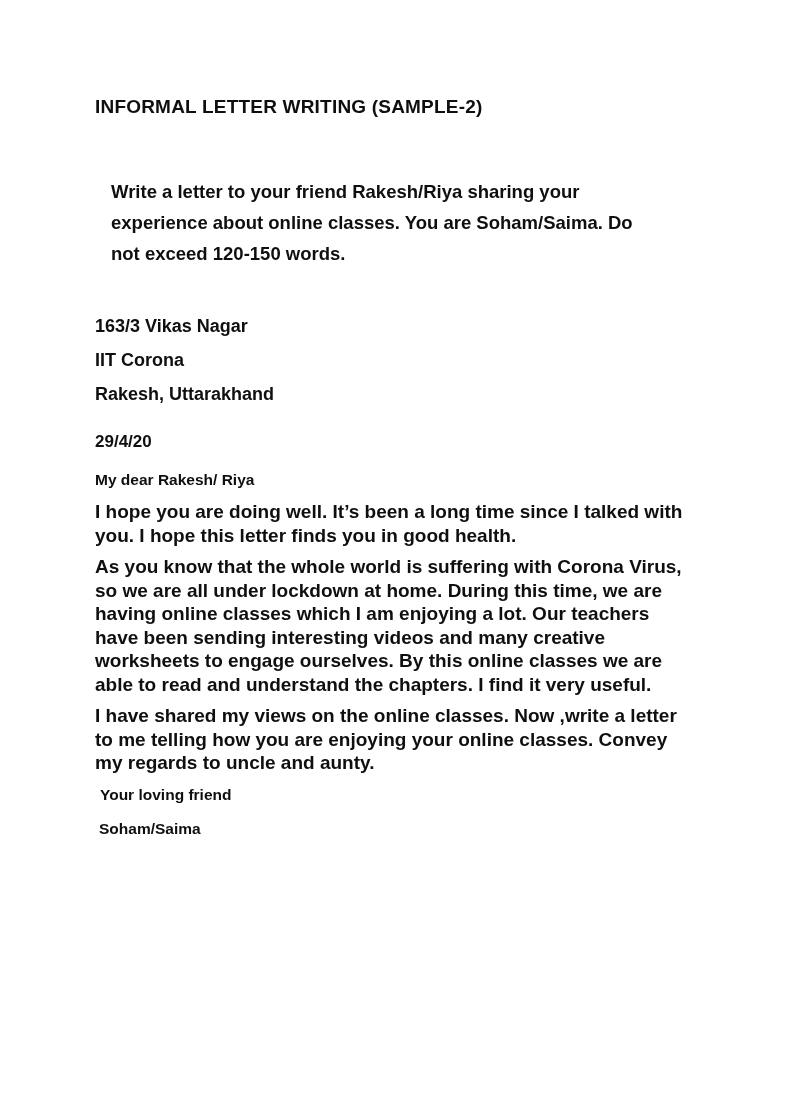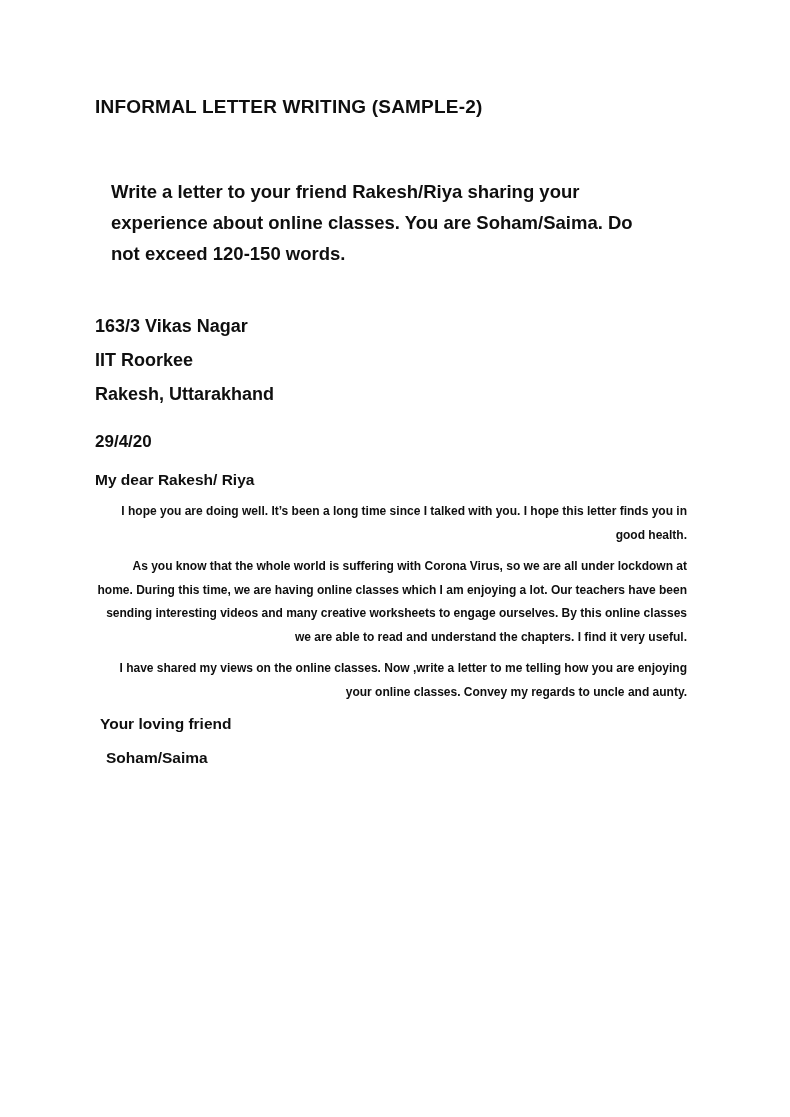--- a/index.html
+++ b/index.html
@@ -48,50 +48,49 @@
     font-size: 17px;
     line-height: 23px;
     margin: 24px 0 15px 0;
   }
   .salutation {
     font-size: 15.5px;
     line-height: 23px;
     margin: 0 0 9px 0;
   }
   .para {
-    font-size: 12px;
+    font-size: 19px;
     line-height: 23.5px;
     max-width: 592px;
     margin: 0 0 8px 0;
-    text-align: right;
   }
   .closing {
     font-size: 15.5px;
     line-height: 23px;
     margin: 4px 0 11px 5px;
   }
   .signature {
     font-size: 15.5px;
     line-height: 23px;
-    margin: 11px;
+    margin: 4px;
   }
 </style>
 </head>
 <body>
 
 <div class="page">
   <div class="content">
 
     <h1 class="doc-title">INFORMAL LETTER WRITING (SAMPLE-2)</h1>
 
     <p class="prompt">Write a letter to your friend Rakesh/Riya sharing your experience about online classes. You are Soham/Saima. Do not exceed 120-150 words.</p>
 
     <div class="address-block">
       <p class="address-line">163/3 Vikas Nagar</p>
-      <p class="address-line">IIT Roorkee</p>
+      <p class="address-line">IIT Corona</p>
       <p class="address-line">Rakesh, Uttarakhand</p>
     </div>
 
     <p class="letter-date">29/4/20</p>
 
     <p class="salutation">My dear Rakesh/ Riya</p>
 
     <p class="para">I hope you are doing well. It’s been a long time since I talked with you. I hope this letter finds you in good health.</p>
 
     <p class="para">As you know that the whole world is suffering with Corona Virus, so we are all under lockdown at home. During this time, we are having online classes which I am enjoying a lot. Our teachers have been sending interesting videos and many creative worksheets to engage ourselves. By this online classes we are able to read and understand the chapters. I find it very useful.</p>

